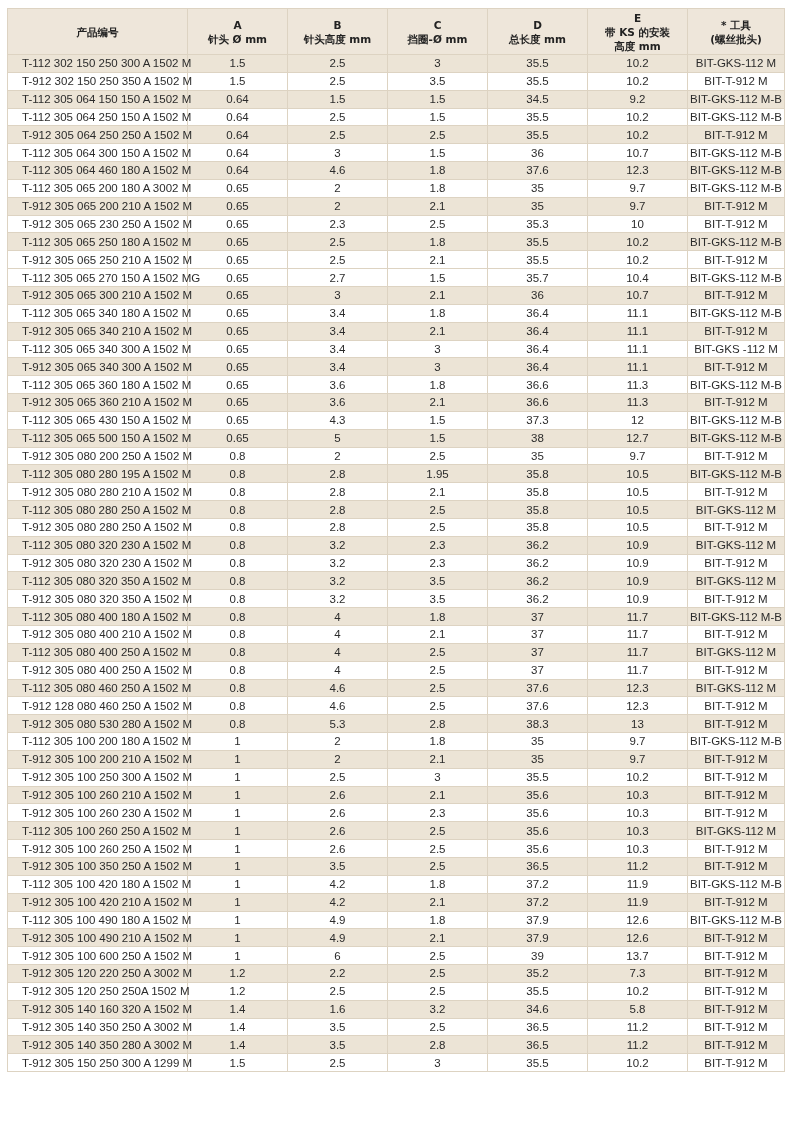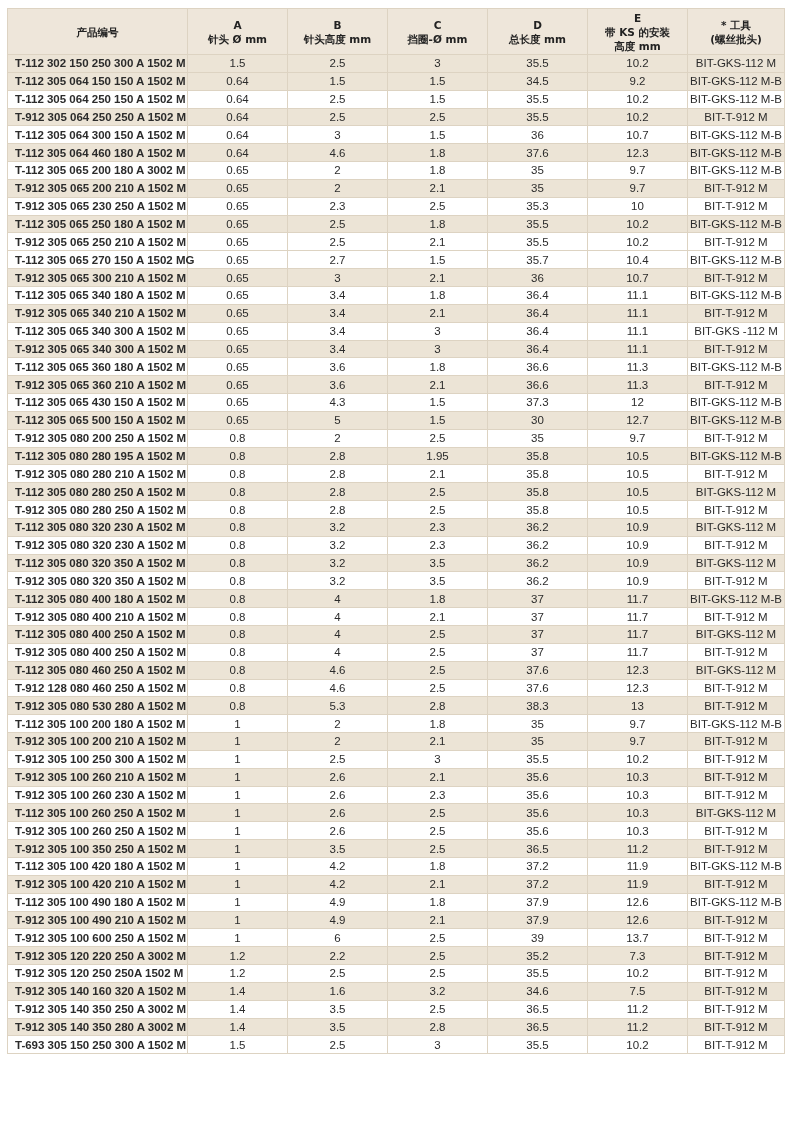--- a/index.html
+++ b/index.html
@@ -4,21 +4,21 @@
 <style>
   html, body { margin:0; padding:0; background:#ffffff; }
   body { width:790px; height:1143px; position:relative; overflow:hidden;
          font-family:"DejaVu Sans", "Liberation Sans", sans-serif; color:#2b2b2b; }
   .wrap { position:absolute; left:7px; top:8px; width:777px; }
   table { border-collapse:collapse; width:777px; table-layout:fixed; }
   th, td { border:1px solid #ddd3c2; text-align:center; padding:0; }
   th { background:#eee6da; font-weight:bold; font-size:10.5px; line-height:14px;
        height:45px; color:#222; vertical-align:middle; }
   td { font-family:"Liberation Sans", sans-serif; font-size:11.5px; height:16.85px; line-height:16px; white-space:nowrap; }
-  td.pn { text-align:left; padding-left:7px;font-weight:bold; }
+  td.pn { text-align:left; padding-left:14px; }
   tr.odd td { background:#ece4d6; }
   tr.even td { background:#ffffff; }
   col.c0 { width:180px; } col.c1 { width:100px; } col.c2 { width:100px; }
   col.c3 { width:100px; } col.c4 { width:100px; } col.c5 { width:100px; } col.c6 { width:97px; }
   .wm { position:absolute; color:rgba(200,200,200,0.35); font-size:64px; font-weight:bold;
         font-family:"DejaVu Sans", sans-serif; transform:rotate(-32deg); pointer-events:none; white-space:nowrap; }
 </style>
 </head>
 <body>
 
@@ -70,20 +70,29 @@
     <tbody id="tbody">
         <tr class="odd">
           <td class="pn">T-112 302 150 250 300 A 1502 M</td>
           <td>1.5</td>
           <td>2.5</td>
           <td>3</td>
           <td>35.5</td>
           <td>10.2</td>
           <td>BIT-GKS-112 M</td>
         </tr>
+        <tr class="even">
+          <td class="pn">T-912 302 150 250 350 A 1502 M</td>
+          <td>1.5</td>
+          <td>2.5</td>
+          <td>3.5</td>
+          <td>35.5</td>
+          <td>10.2</td>
+          <td>BIT-T-912 M</td>
+        </tr>
         <tr class="odd">
           <td class="pn">T-112 305 064 150 150 A 1502 M</td>
           <td>0.64</td>
           <td>1.5</td>
           <td>1.5</td>
           <td>34.5</td>
           <td>9.2</td>
           <td>BIT-GKS-112 M-B</td>
         </tr>
         <tr class="even">
@@ -246,21 +255,21 @@
           <td>1.5</td>
           <td>37.3</td>
           <td>12</td>
           <td>BIT-GKS-112 M-B</td>
         </tr>
         <tr class="odd">
           <td class="pn">T-112 305 065 500 150 A 1502 M</td>
           <td>0.65</td>
           <td>5</td>
           <td>1.5</td>
-          <td>30</td>
+          <td>38</td>
           <td>12.7</td>
           <td>BIT-GKS-112 M-B</td>
         </tr>
         <tr class="even">
           <td class="pn">T-912 305 080 200 250 A 1502 M</td>
           <td>0.8</td>
           <td>2</td>
           <td>2.5</td>
           <td>35</td>
           <td>9.7</td>
@@ -535,21 +544,21 @@
           <td>35.5</td>
           <td>10.2</td>
           <td>BIT-T-912 M</td>
         </tr>
         <tr class="odd">
           <td class="pn">T-912 305 140 160 320 A 1502 M</td>
           <td>1.4</td>
           <td>1.6</td>
           <td>3.2</td>
           <td>34.6</td>
-          <td>7.5</td>
+          <td>5.8</td>
           <td>BIT-T-912 M</td>
         </tr>
         <tr class="even">
           <td class="pn">T-912 305 140 350 250 A 3002 M</td>
           <td>1.4</td>
           <td>3.5</td>
           <td>2.5</td>
           <td>36.5</td>
           <td>11.2</td>
           <td>BIT-T-912 M</td>
@@ -557,21 +566,21 @@
         <tr class="odd">
           <td class="pn">T-912 305 140 350 280 A 3002 M</td>
           <td>1.4</td>
           <td>3.5</td>
           <td>2.8</td>
           <td>36.5</td>
           <td>11.2</td>
           <td>BIT-T-912 M</td>
         </tr>
         <tr class="even">
-          <td class="pn">T-693 305 150 250 300 A 1502 M</td>
+          <td class="pn">T-912 305 150 250 300 A 1299 M</td>
           <td>1.5</td>
           <td>2.5</td>
           <td>3</td>
           <td>35.5</td>
           <td>10.2</td>
           <td>BIT-T-912 M</td>
         </tr>
       </tbody>
   </table>
 </div>

